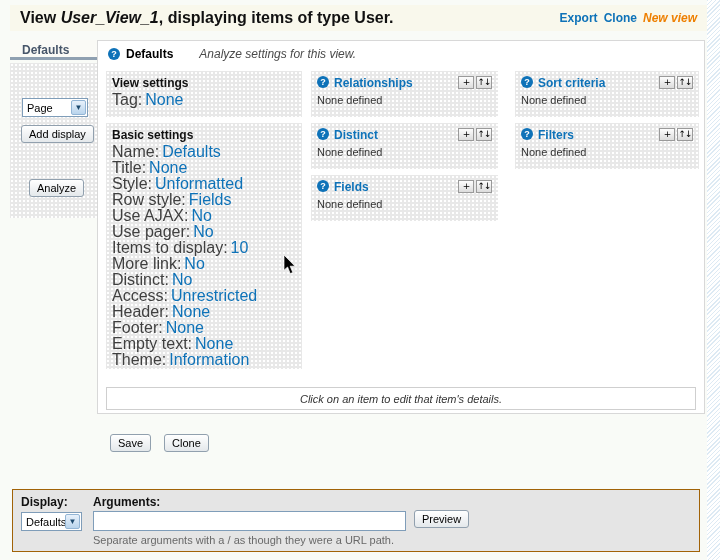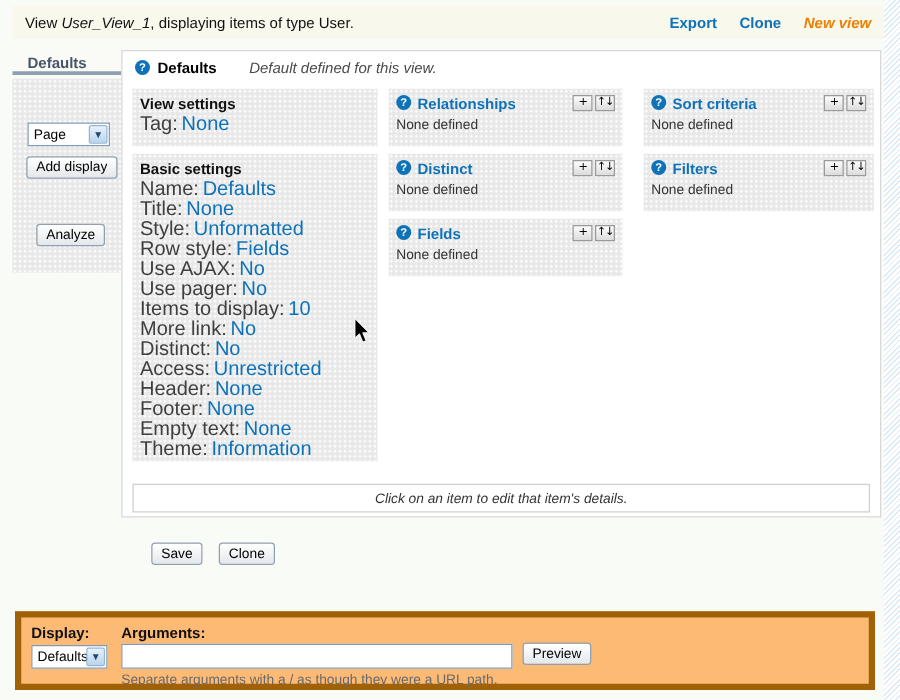--- a/index.html
+++ b/index.html
@@ -18,24 +18,24 @@
     background-color:#fff;
     background-image:repeating-linear-gradient(135deg,#ddeaf4 0 1px,#ffffff 1px 3px);
   }
 
   
   .topbar {
     position:absolute; left:10px; top:5px; width:697px; height:26px;
     background:#f9f8ec;
     display:flex; align-items:center; padding:0 10px;
   }
-  .topbar .title { flex:1; font-size:12px; font-weight:normal; color:#111; }
+  .topbar .title { flex:1; font-size:16px; font-weight:bold; color:#111; }
   .topbar .title em { font-style:italic; }
   .topbar a { text-decoration:none; font-size:12px; font-weight:bold; cursor:pointer; }
-  .top-link { color:#0e72b8; margin-left:18px; }
+  .top-link { color:#0e72b8; margin-left:6px; }
   .top-link.new-view { color:#ee7f00; font-style:italic; }
 
   
   .dotted {
     background-color:#e8e8e8;
     background-image:radial-gradient(#ffffff 30%, rgba(255,255,255,0) 34%);
     background-size:4px 4px;
   }
 
   
@@ -111,26 +111,26 @@
 
   .hint-box {
     position:absolute; left:8px; right:8px; top:346px; height:23px;
     border:1px solid #cfcfcf;
     font-size:11px; font-style:italic; color:#333;
     display:flex; align-items:center; justify-content:center;
     background:#fff;
   }
 
   
-  .actions { position:absolute; left:121px; top:434px; display:flex; gap:13px; }
+  .actions { position:absolute; left:110px; top:434px; display:flex; gap:13px; }
 
   
   .preview-panel {
     position:absolute; left:12px; top:489px; width:688px; height:63px;
-    background:#fdba74; border:5px solid #a16207;
+    background:#e5e5e5; border:1px solid #a16207;
   }
   .pp-label { position:absolute; font-size:12px; font-weight:bold; color:#111; }
   .pp-display-label { left:8px; top:5px; }
   .pp-args-label { left:80px; top:5px; }
   .pp-select { position:absolute; left:8px; top:22px; width:61px; }
   .pp-input {
     position:absolute; left:80px; top:21px; width:313px; height:20px;
     border:1px solid #7f9db9; font-size:11px; padding:0 3px;
     font-family:"Liberation Sans", sans-serif; background:#fff;
   }
@@ -165,21 +165,21 @@
       <button class="btn sb-add">Add display</button>
       <button class="btn sb-analyze">Analyze</button>
     </div>
   </div>
 
   <div class="panel">
 
     <div class="panel-head">
       <span class="help-icon">?</span>
       <span class="ph-title">Defaults</span>
-      <span class="ph-sub">Default defined for this view.</span>
+      <span class="ph-sub">Analyze settings for this view.</span>
     </div>
 
     <div class="box dotted" style="left:8px; top:30px; width:196px; height:46px;">
       <div class="box-head">
         <span class="box-title-plain">View settings</span>
       </div>
       <div class="settings-list">
 
           <div class="srow">
             <span class="slabel">Tag:</span><a class="svalue">None</a>

